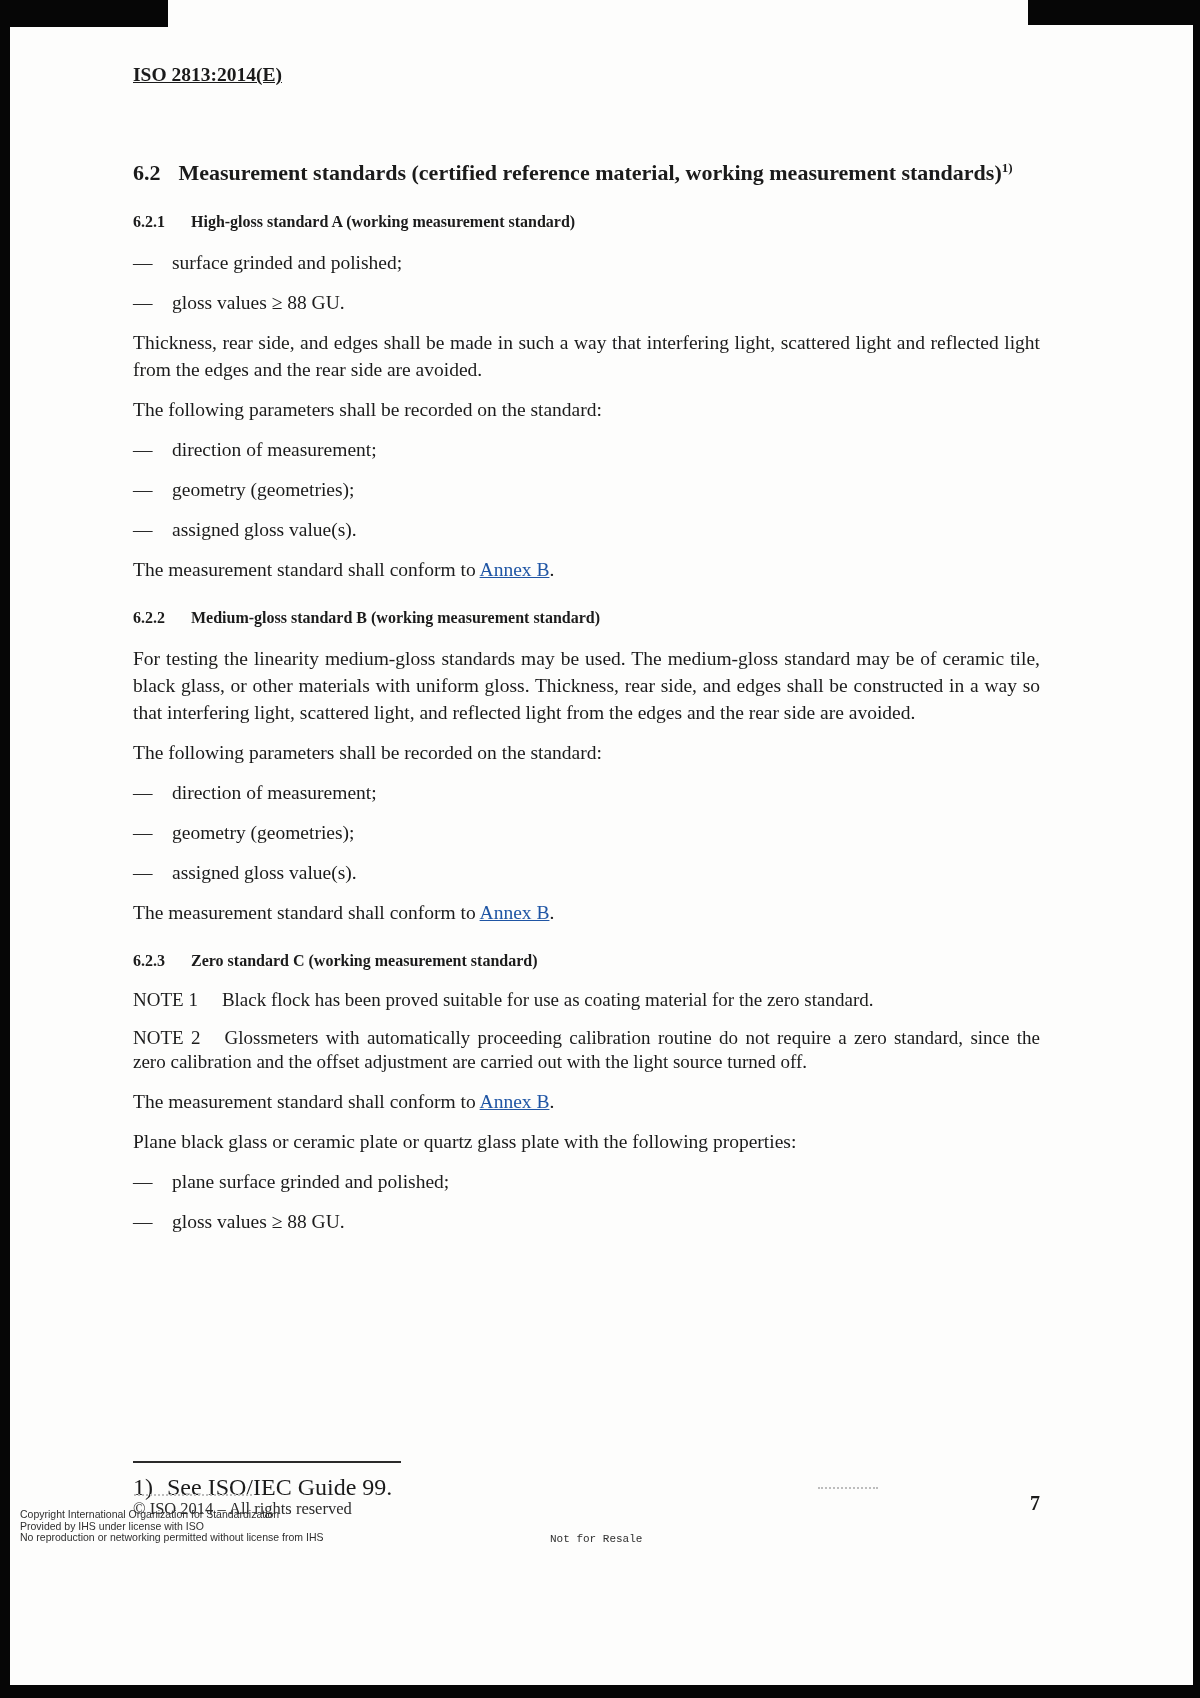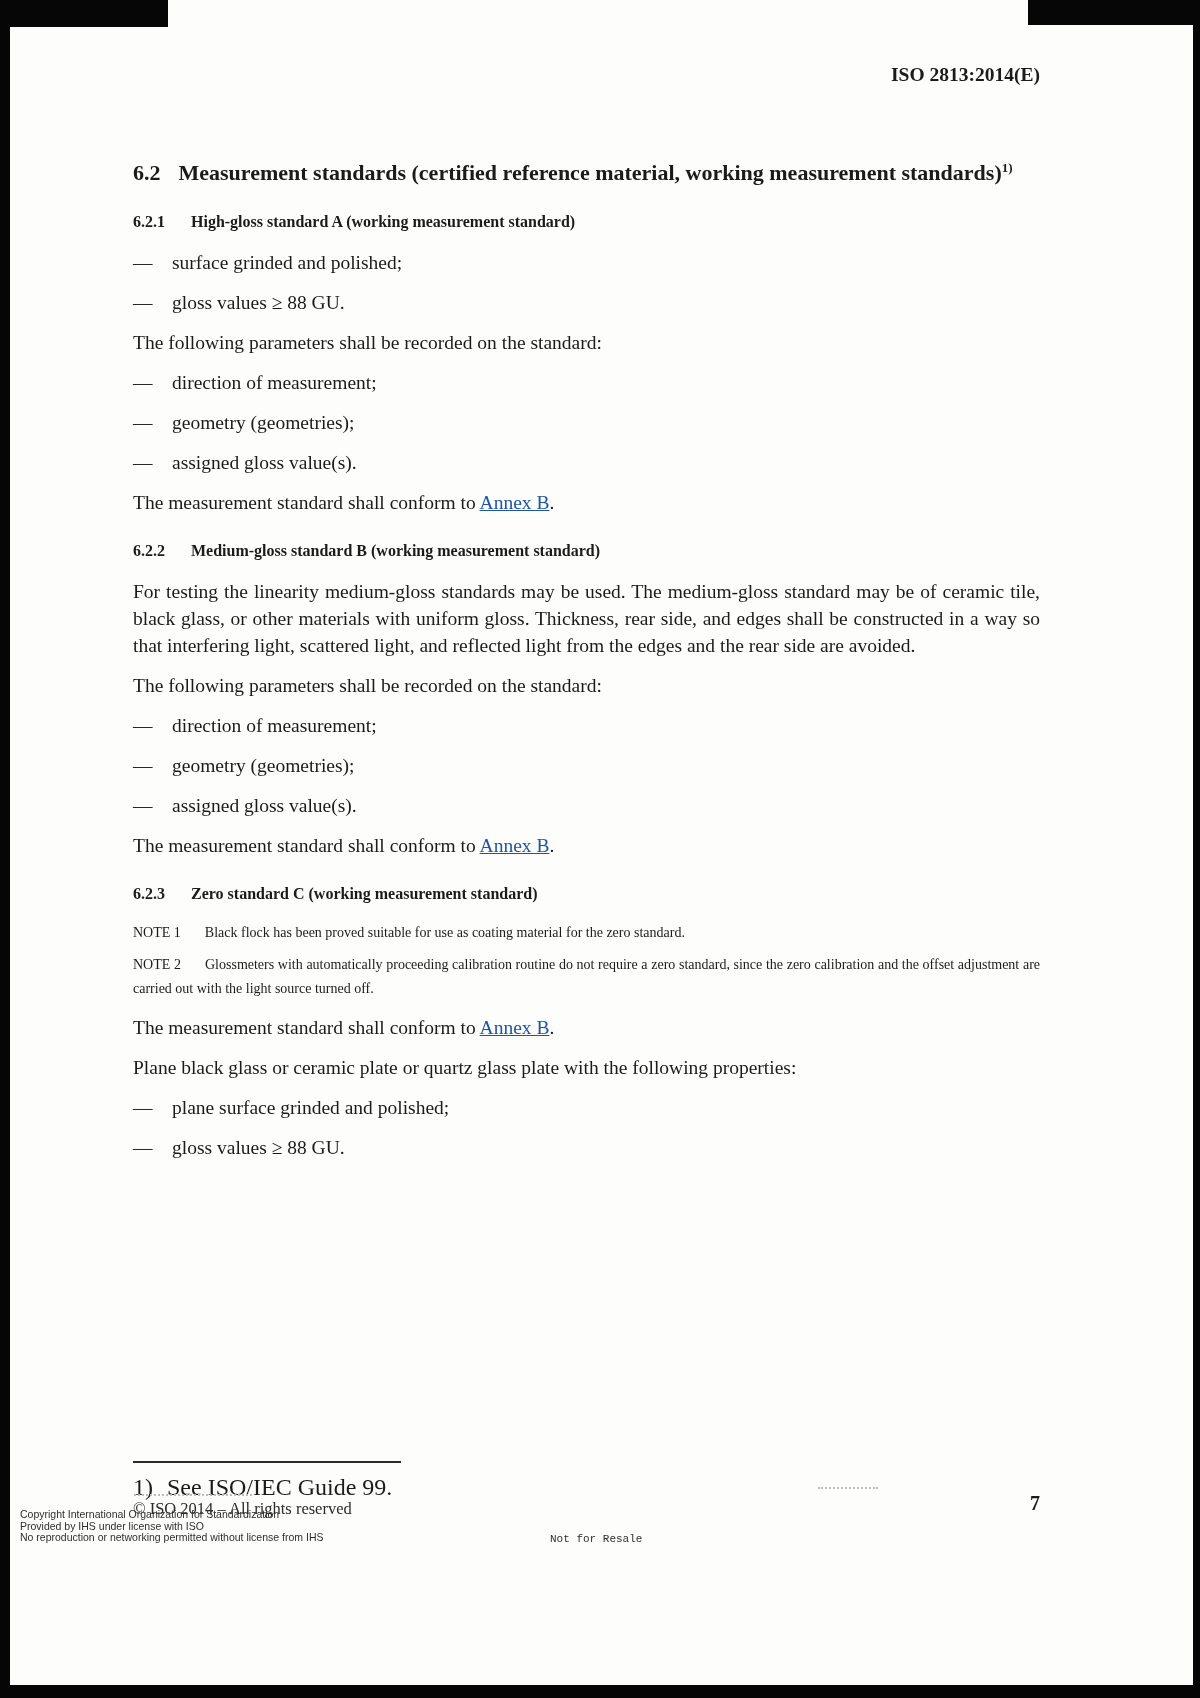--- a/index.html
+++ b/index.html
@@ -16,38 +16,38 @@
   
   .scan-border { position: absolute; background: #060606; }
   #border-left   { left: 0; top: 0; width: 10px; height: 1698px; }
   #border-right  { right: 0; top: 20px; width: 7px; height: 1678px; }
   #border-bottom { left: 0; bottom: 0; width: 1200px; height: 13px; }
   #border-top-left  { left: 0; top: 0; width: 168px; height: 27px; }
   #border-top-right { right: 0; top: 0; width: 172px; height: 25px; }
 
   .header {
     position: absolute; left: 133px; top: 64px; width: 907px;
-    text-align: right; font-weight: 700; font-size: 19.5px;
+    text-align: left; font-weight: 700; font-size: 19.5px; text-decoration: underline;
   }
 
   .content { position: absolute; left: 133px; top: 153px; width: 907px; }
 
   h2.sec { font-size: 22px; line-height: 29px; margin: 0; font-weight: 700; }
   h2.sec .num { margin-right: 18px; }
   h2.sec sup { font-size: 13px; }
 
   h3.sub { font-size: 16px; line-height: 26px; margin: 22px 0 14px; font-weight: 700; }
   h3.sub .num { margin-right: 26px; }
 
   p.body { font-size: 19.5px; line-height: 27px; margin: 13px 0; text-align: justify; }
 
   .dash-item { display: flex; font-size: 19.5px; line-height: 27px; margin: 13px 0; }
   .dash-item .dash { width: 39px; flex: 0 0 39px; }
 
-  p.note { font-size: 14px; line-height: 24px; margin: 8px 0; text-align: justify; }
+  p.note { font-size: 19px; line-height: 24px; margin: 14px 0; text-align: justify; }
   .note-label { margin-right: 24px; }
 
   a.annex { color: var(--link-color, #1f55a4); text-decoration: underline; cursor: pointer; }
 
   .footnote-rule {
     position: absolute; left: 133px; top: 1461px; width: 268px;
     border-top: 2px solid #2a2a2a;
   }
   .footnote { position: absolute; left: 133px; top: 1474px; font-size: 24px; }
   .footnote .marker { margin-right: 14px; }
@@ -93,20 +93,21 @@
 
   <div class="dash-item">
       <span class="dash">—</span>
       <span>surface grinded and polished;</span>
     </div>
   <div class="dash-item">
       <span class="dash">—</span>
       <span>gloss values ≥ 88 GU.</span>
     </div>
 
+  <p class="body">Thickness, rear side, and edges shall be made in such a way that interfering light, scattered light and reflected light from the edges and the rear side are avoided.</p>
   <p class="body">The following parameters shall be recorded on the standard:</p>
 
   <div class="dash-item">
       <span class="dash">—</span>
       <span>direction of measurement;</span>
     </div>
   <div class="dash-item">
       <span class="dash">—</span>
       <span>geometry (geometries);</span>
     </div>

